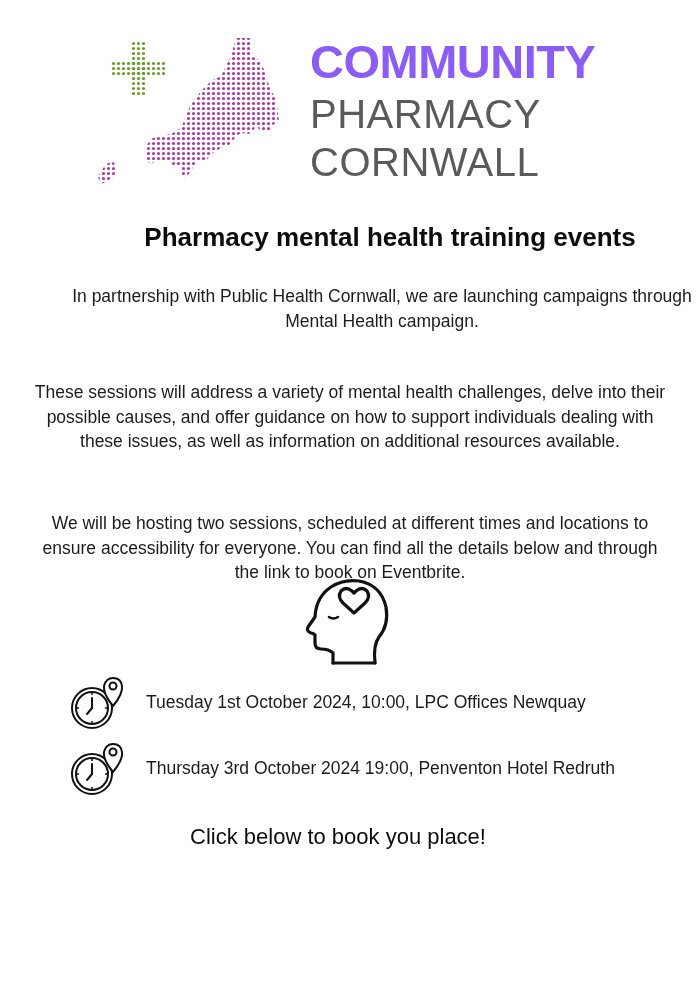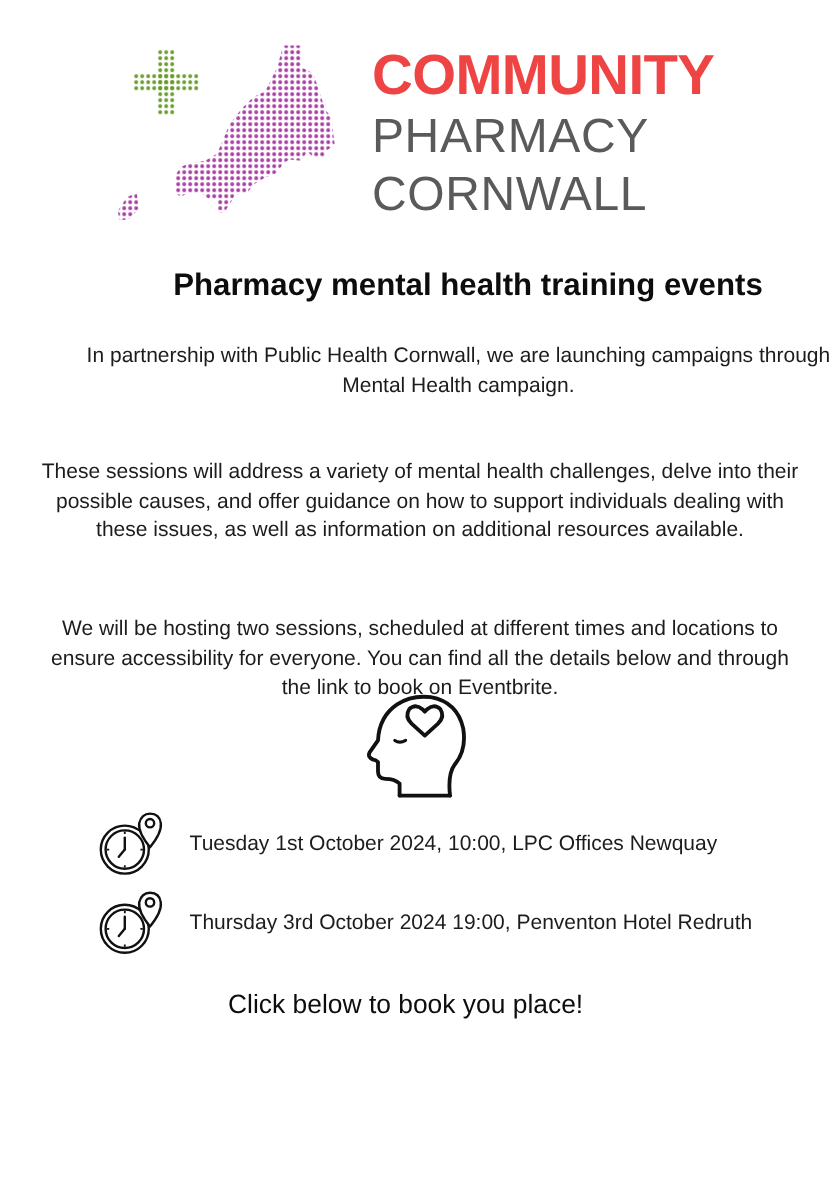--- a/index.html
+++ b/index.html
@@ -1,34 +1,34 @@
 <!DOCTYPE html>
 <html><head>
   <meta charset="utf-8">
   <style>
     html, body { margin: 0; padding: 0; background: #ffffff; }
     body { width: 700px; height: 990px; position: relative; overflow: hidden; font-family: "Liberation Sans", sans-serif; color: #1a1a1a; }
     .logo { position: absolute; left: 96px; top: 36px; width: 520px; height: 152px; }
     .logo-mark { position: absolute; left: 0; top: 0; width: 190px; height: 152px; }
     .logo-text { position: absolute; left: 214px; top: 0; color: #555555; }
-    .logo-line1 { position: absolute; top: 0px; left: 0; font-size: 47px; font-weight: bold; letter-spacing: -0.5px; white-space: nowrap; line-height: 52px; color: #ef4444; }
+    .logo-line1 { position: absolute; top: 0px; left: 0; font-size: 47px; font-weight: bold; letter-spacing: -0.5px; white-space: nowrap; line-height: 52px; color: #8b5cf6; }
     .logo-line2 { position: absolute; top: 56px; left: 0; font-size: 40px; font-weight: normal; white-space: nowrap; line-height: 44px; color: #5a5a5a; letter-spacing: 0.5px; }
     .logo-line3 { position: absolute; top: 104px; left: 0; font-size: 40px; font-weight: normal; white-space: nowrap; line-height: 44px; color: #5a5a5a; letter-spacing: 0.5px; }
 
     .title { position: absolute; top: 220px; left: 0; width: 700px; text-align: center; font-size: 26px; font-weight: bold; color: #0d0d0d; line-height: 34px; }
 
     .para { position: absolute; left: 0; width: 700px; text-align: center; font-size: 17.5px; line-height: 24.5px; color: #1c1c1c; }
     .p1 { top: 284px; padding-left: 32px; }
     .p2 { top: 380px; }
     .p3 { top: 499px; margin-top: 12px; }
     .para span { display: block; white-space: nowrap; }
 
     .head-icon { position: absolute; left: 303px; top: 575px; width: 92px; height: 92px; }
 
-    .event { position: absolute; left: 82px; width: 600px; height: 54px; }
+    .event { position: absolute; left: 70px; width: 600px; height: 54px; }
     .event1 { top: 676px; }
     .event2 { top: 742px; }
     .event-icon { position: absolute; left: 0; top: 0; width: 56px; height: 54px; }
     .event-text { position: absolute; left: 76px; top: 14px; font-size: 17.5px; color: #1c1c1c; white-space: nowrap; line-height: 24px; }
 
     .cta { position: absolute; top: 822px; left: 0; width: 676px; text-align: center; font-size: 22px; font-weight: normal; color: #0d0d0d; line-height: 30px; }
   </style>
 </head>
 <body>
 

